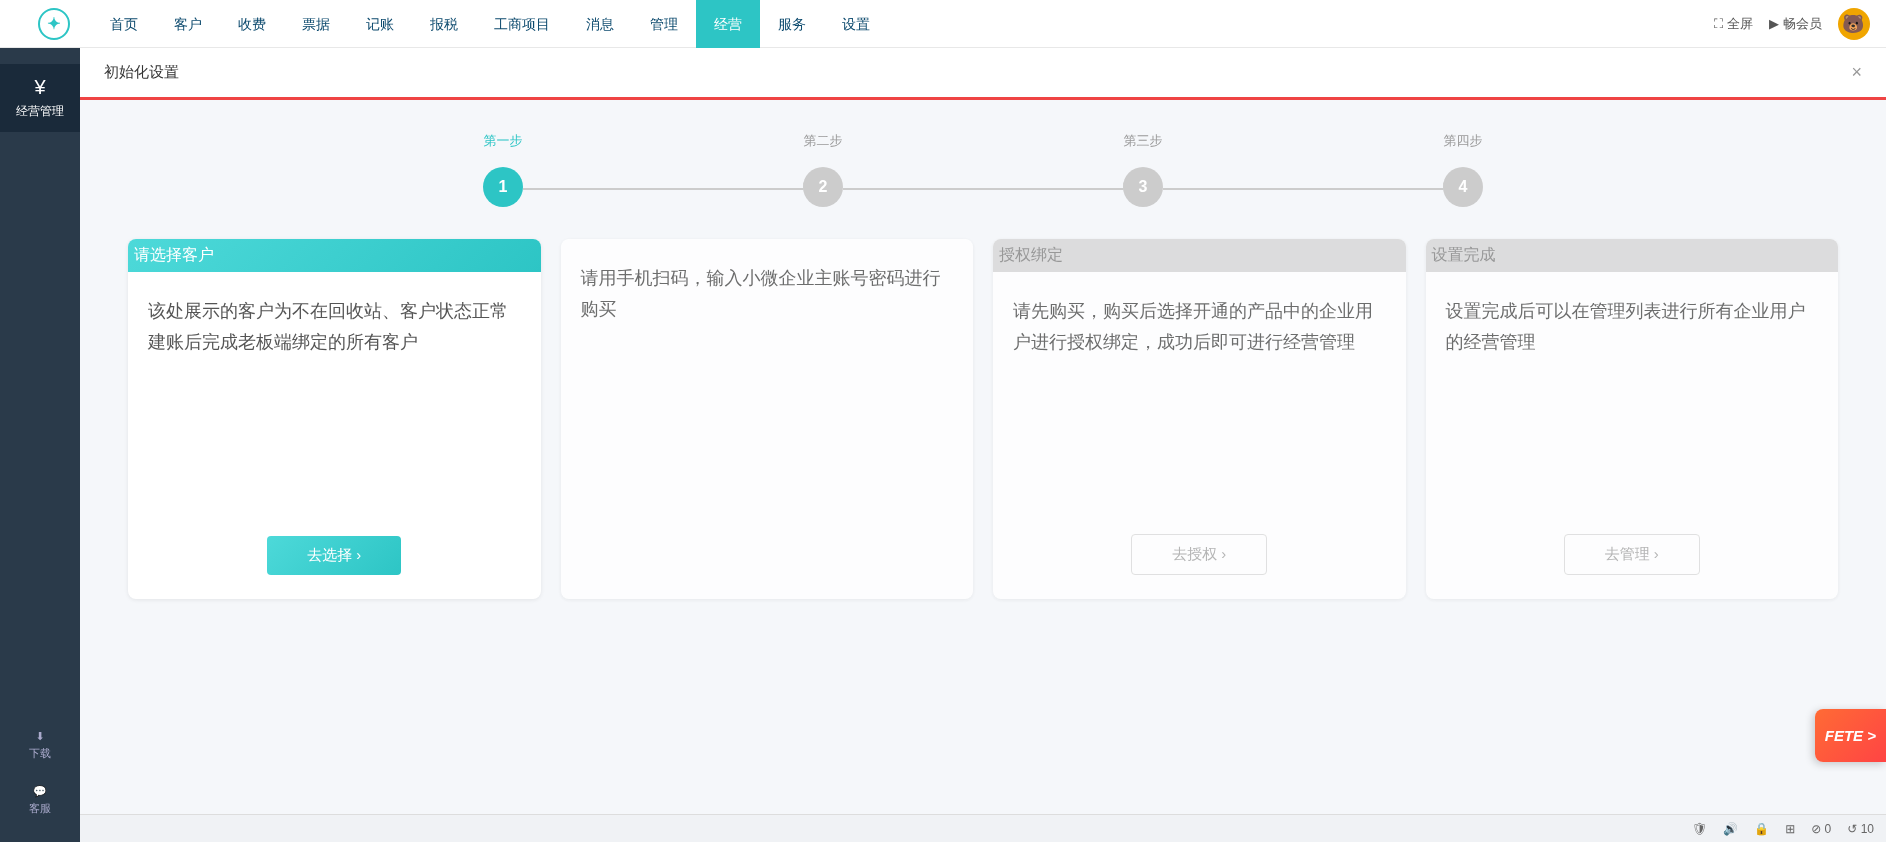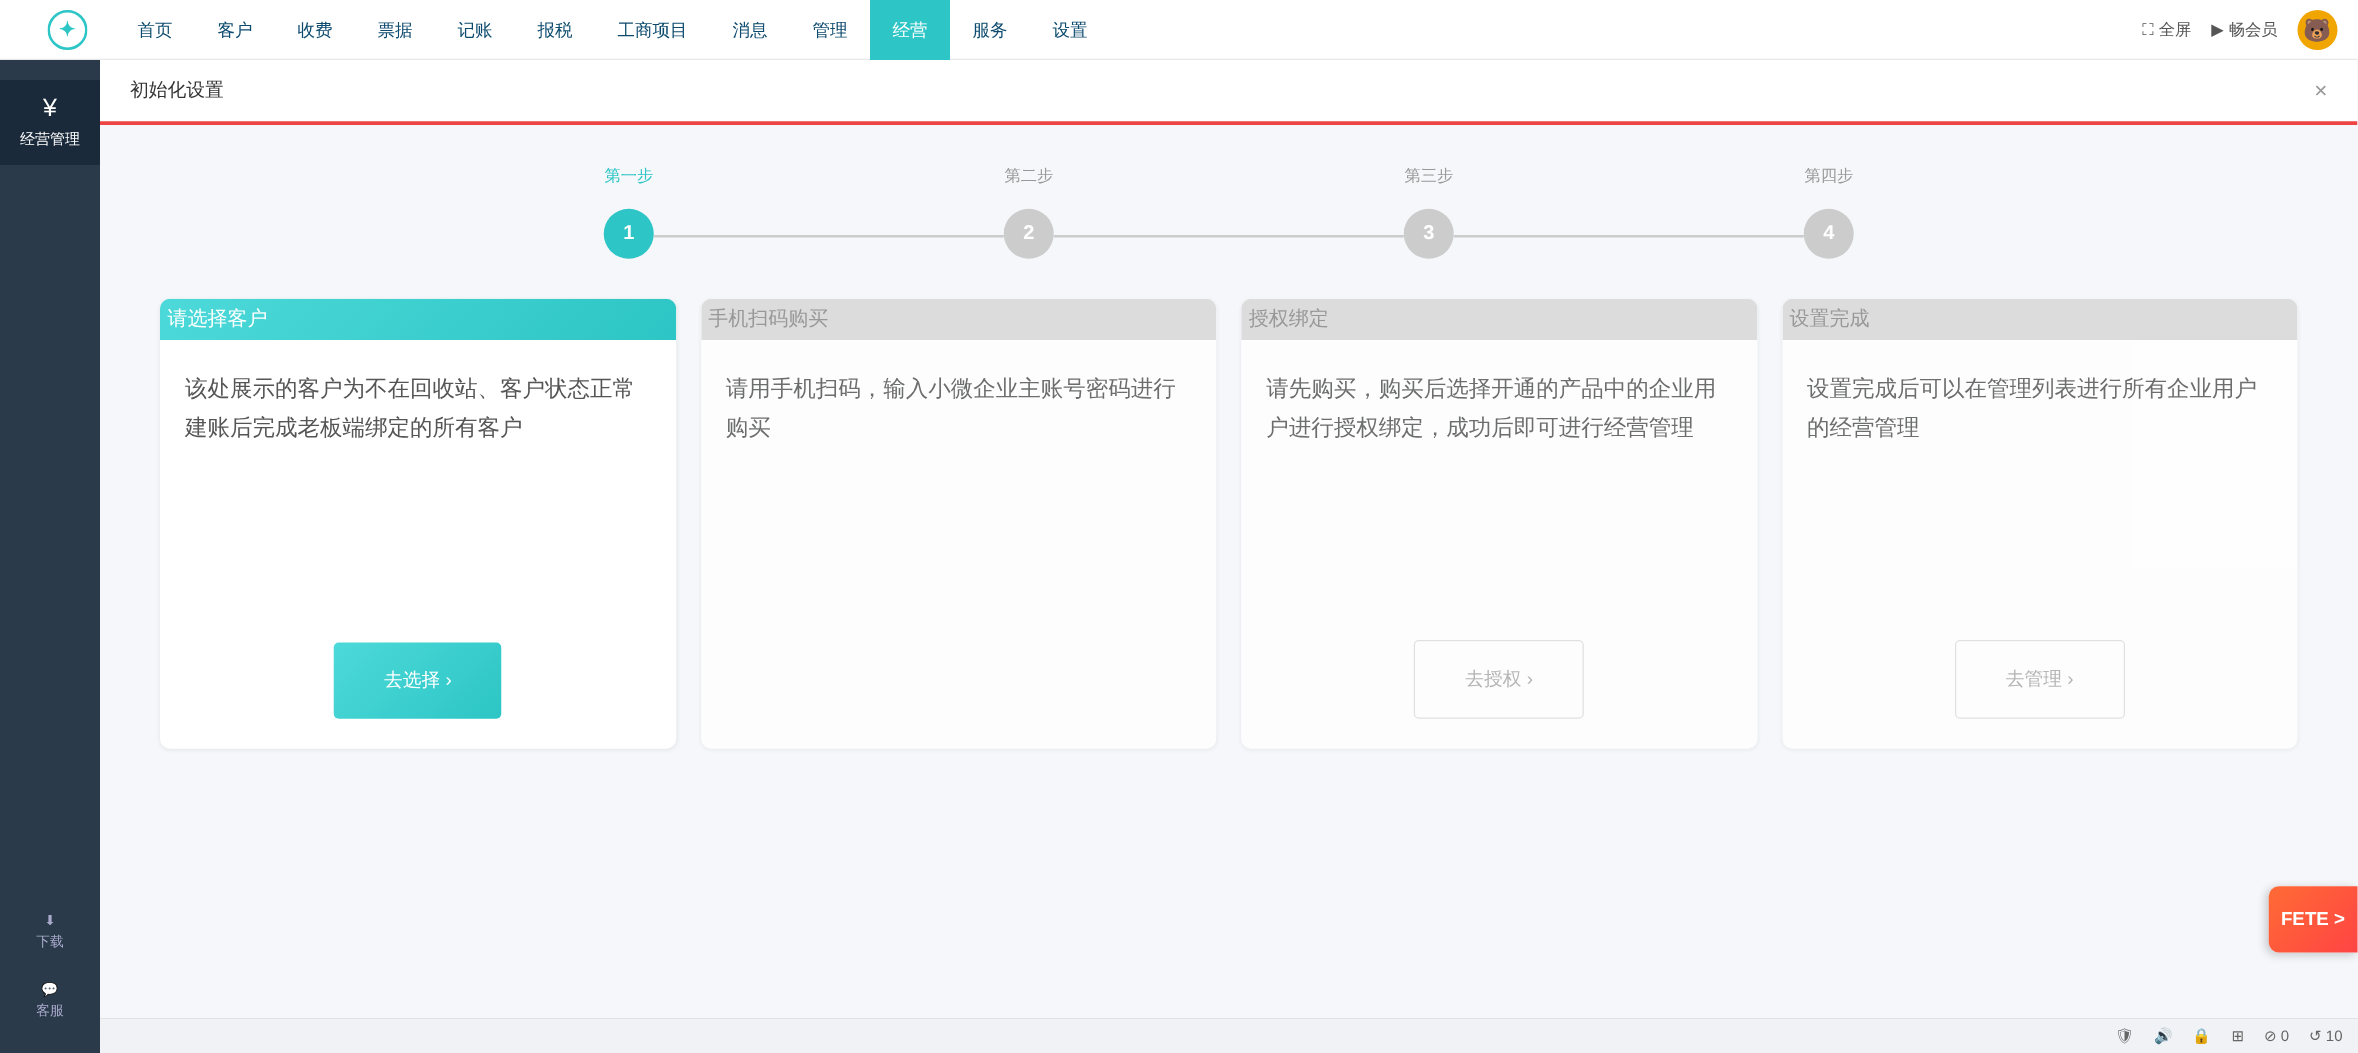--- a/index.html
+++ b/index.html
@@ -110,21 +110,21 @@
     }
     .card-header.inactive-header {
       background: #d8d8d8; color: #888;
     }
 
     .card-body { padding: 24px 20px; flex: 1; font-size: 18px; color: #555; line-height: 1.7; }
 
     .card-footer { padding: 16px 20px 24px; display: flex; justify-content: center; }
 
     .card-btn {
-      padding: 21px 40px; border-radius: 4px; font-size: 15px;
+      padding: 10px 40px; border-radius: 4px; font-size: 15px;
       cursor: pointer; border: none; display: flex; align-items: center; gap: 6px;
     }
     .card-btn.active-btn {
       background: linear-gradient(135deg, #4dd9d9, #2dc5c5); color: #fff;
     }
     .card-btn.inactive-btn {
       background: #fff; color: #aaa; border: 1px solid #ddd; cursor: default;
     }
 
     
@@ -251,21 +251,20 @@
 
       <div class="step-card active-card">
         <div class="card-header active-header">请选择客户</div>
         <div class="card-body">该处展示的客户为不在回收站、客户状态正常建账后完成老板端绑定的所有客户</div>
         <div class="card-footer">
           <button class="card-btn active-btn">去选择  ›</button>
         </div>
       </div>
 
       <div class="step-card inactive-card">
-        <div class="card-header inactive-header">手机扫码购买</div>
         <div class="card-body">请用手机扫码，输入小微企业主账号密码进行购买</div>
         <div class="card-footer">
         </div>
       </div>
 
       <div class="step-card inactive-card">
         <div class="card-header inactive-header">授权绑定</div>
         <div class="card-body">请先购买，购买后选择开通的产品中的企业用户进行授权绑定，成功后即可进行经营管理</div>
         <div class="card-footer">
           <button class="card-btn inactive-btn">去授权  ›</button>
@@ -276,21 +275,21 @@
         <div class="card-header inactive-header">设置完成</div>
         <div class="card-body">设置完成后可以在管理列表进行所有企业用户的经营管理</div>
         <div class="card-footer">
           <button class="card-btn inactive-btn">去管理  ›</button>
         </div>
       </div>
     </div>
   </div>
 </div>
 
-<div class="fete-badge" style="writing-mode: horizontal-tb; min-height: auto; padding: 18px 10px; font-size: 15px; bottom: 80px; border-radius: 8px 0 0 8px;">FETE &gt;</div>
+<div class="fete-badge" style="writing-mode: horizontal-tb; min-height: auto; padding: 18px 10px; font-size: 15px; bottom: 80px; border-radius: 8px 0 0 8px; font-style: italic;">FETE &gt;</div>
 
 <div class="status-bar">
   <div class="status-left">
     <span class="status-play">▶</span>
     <span>完成</span>
   </div>
   <div class="status-right">
     <span>🛡</span>
     <span>🔊</span>
     <span>🔒</span>

